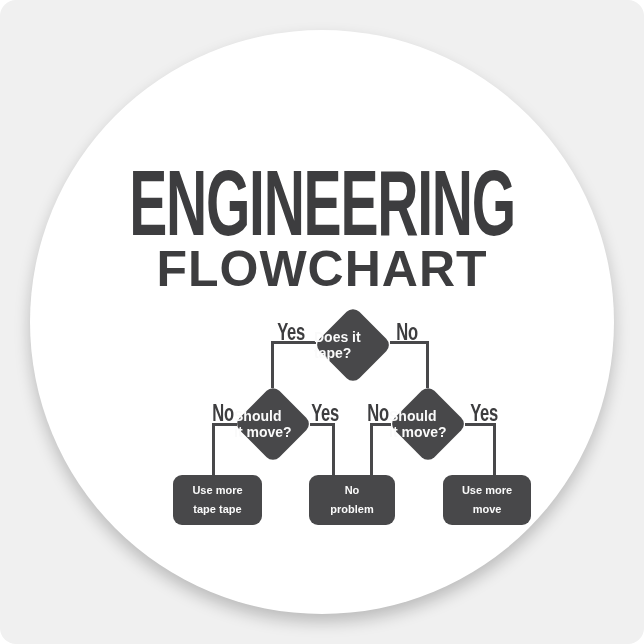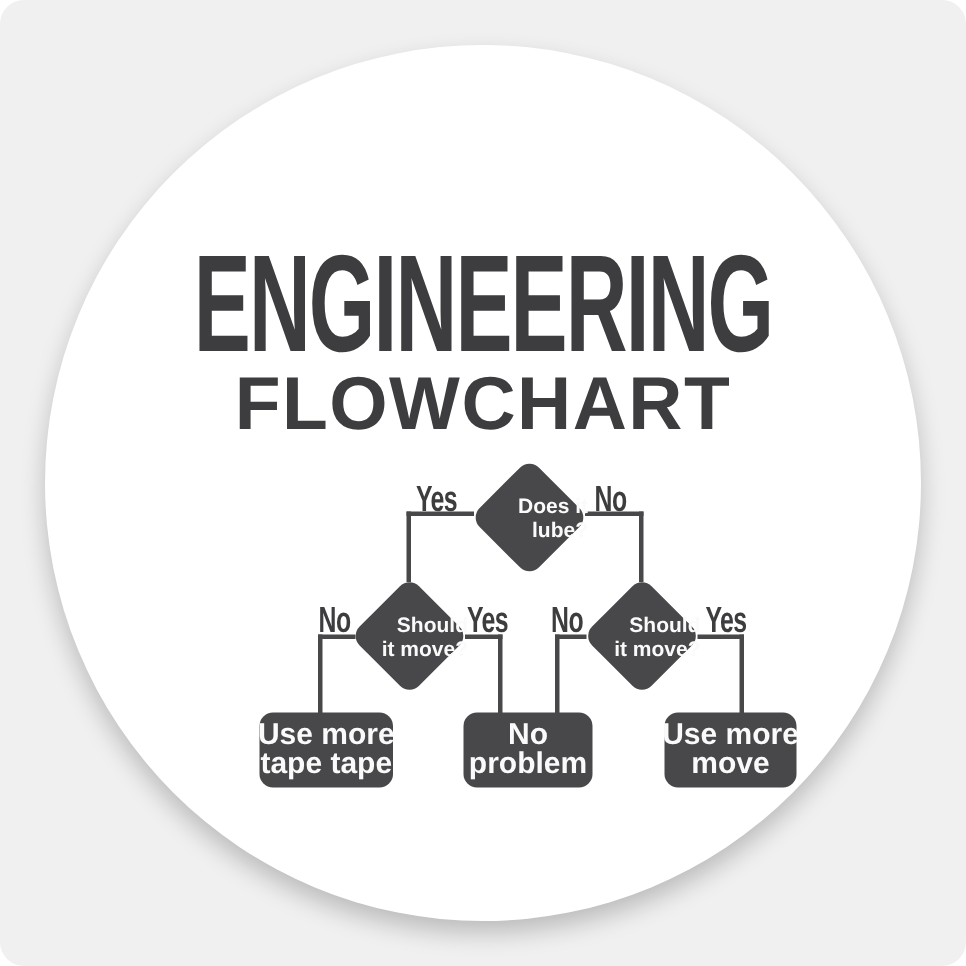--- a/index.html
+++ b/index.html
@@ -50,36 +50,36 @@
   .diamond .shape {
     position: absolute;
     left: 11px; top: 11px; right: 11px; bottom: 11px;
     background: var(--shape-fill, #48484a);
     border-radius: 9px;
     transform: rotate(45deg);
   }
   .diamond .dtext {
     position: absolute; inset: 0;
     display: flex; flex-direction: column;
-    align-items: flex-end; justify-content: center;
+    align-items: flex-start; justify-content: center;
     color: var(--shape-text, #fafafa);
     font-size: 14px; line-height: 16px;
     font-weight: bold;
     text-align: center;
     white-space: nowrap;
   }
   .obox {
     position: absolute;
     height: 50px;
     background: var(--shape-fill, #48484a);
     border-radius: 9px;
     display: flex; flex-direction: column;
     align-items: center; justify-content: center;
     color: var(--shape-text, #fafafa);
-    font-size: 20px; line-height: 19px;
+    font-size: 11px; line-height: 19px;
     font-weight: bold;
     text-align: center;
     white-space: nowrap;
   }
   .blabel {
     position: absolute;
     transform: translateX(-50%) scale(0.72, 1.05);
     font-size: 23px; line-height: 23px;
     font-weight: bold;
     letter-spacing: -0.5px;
@@ -115,21 +115,21 @@
     <div class="blabel" style="left:377px; top:291px;">No</div>
     <div class="blabel" style="left:193px; top:372px;">No</div>
     <div class="blabel" style="left:295px; top:372px;">Yes</div>
     <div class="blabel" style="left:348px; top:372px;">No</div>
     <div class="blabel" style="left:454px; top:372px;">Yes</div>
 
     <div class="diamond" style="left:284px; top:276px;">
       <div class="shape"></div>
       <div class="dtext">
         <span>Does it</span>
-        <span>lube?</span>
+        <span>tape?</span>
       </div>
     </div>
 
     <div class="diamond" style="left:204px; top:355px;">
       <div class="shape"></div>
       <div class="dtext">
         <span>Should</span>
         <span>it move?</span>
       </div>
     </div>

